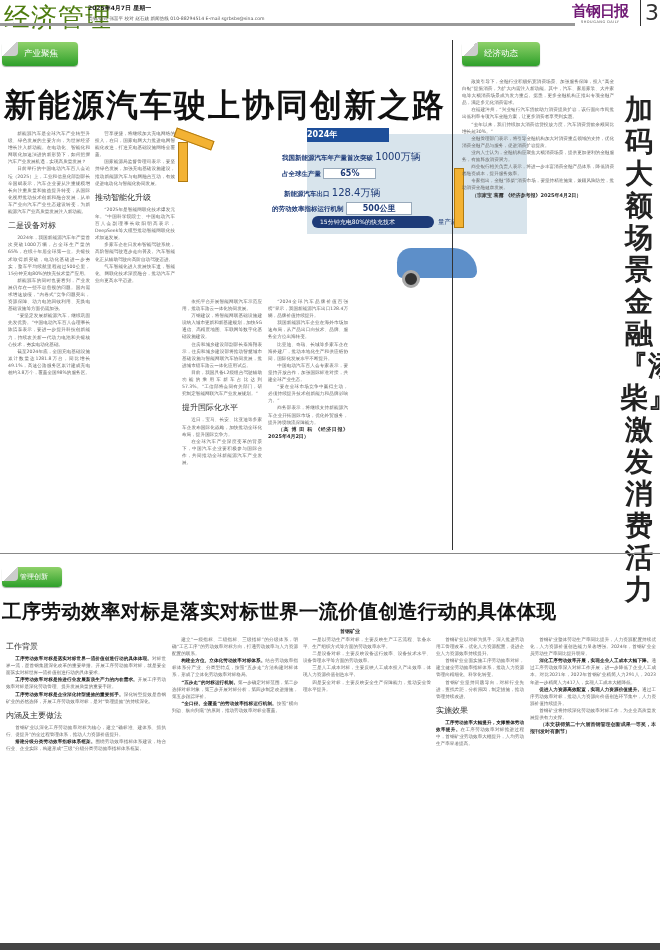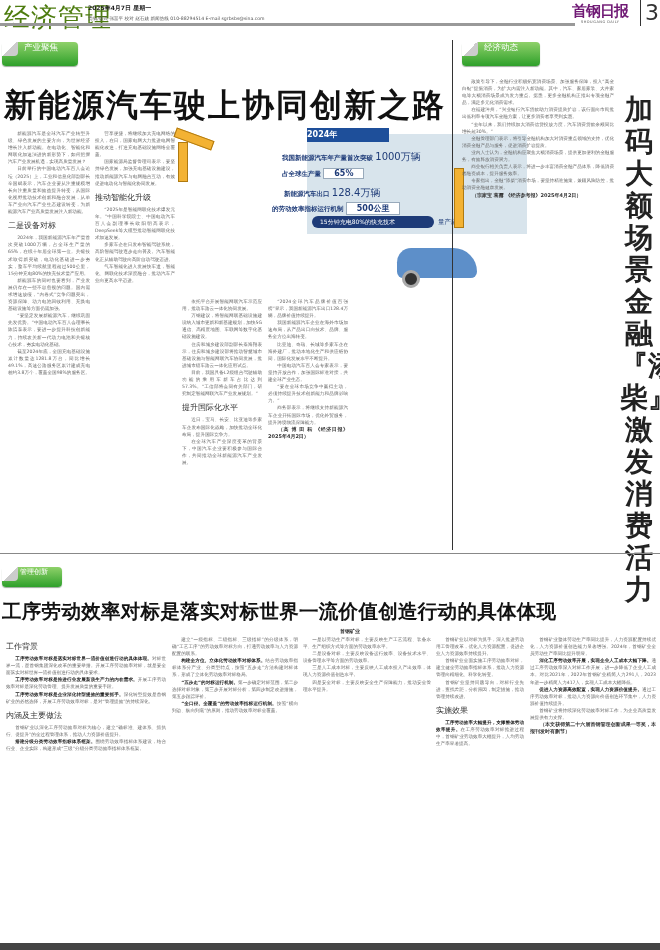--- a/index.html
+++ b/index.html
@@ -8,42 +8,42 @@
 .abs{position:absolute}
 
 .masthead-title{left:4px;top:2px;font-size:26px;letter-spacing:1px;color:#4d7c0f;font-family:"DejaVu Sans",sans-serif;line-height:30px}
 .masthead-date{left:88px;top:4px;font-size:6px;color:#222;font-weight:bold}
 .masthead-info{left:88px;top:16px;font-size:4.6px;color:#555;white-space:nowrap}
 .header-rule{left:0;top:23px;width:575px;height:3px;background:#999}
 .logo{left:572px;top:2px;font-size:15px;color:#701a75;font-family:"DejaVu Serif",serif;font-weight:bold;letter-spacing:-1px}
 .logo-sub{left:581px;top:20px;font-size:3.5px;color:#555;letter-spacing:.5px}
 .page-no{left:640px;top:0;font-size:22px;color:#333;border-left:1px solid #333;padding-left:4px;line-height:26px}
 
-.tag{height:24px;border-radius:4px;background:linear-gradient(#8fd16a,#2ea02a);color:#fff;font-size:8.5px;display:flex;align-items:flex-start;padding-left:22px;box-shadow:0 1px 1px #9a9}
+.tag{height:24px;border-radius:4px;background:linear-gradient(#8fd16a,#2ea02a);color:#fff;font-size:8.5px;display:flex;align-items:center;padding-left:22px;box-shadow:0 1px 1px #9a9}
 .tag::before{content:"";position:absolute;left:0;top:0;width:16px;height:14px;background:linear-gradient(135deg,#fff 50%,#ccc 50%);border-radius:0 0 4px 0}
 .tag-1{left:2px;top:42px;width:76px}
 .tag-2{left:462px;top:42px;width:78px}
 .tag-3{left:2px;top:567px;width:60px;height:20px;font-size:7px;padding-left:18px}
 
 .headline-main{left:4px;top:84px;font-size:32px;font-weight:bold;color:#111;letter-spacing:2px;font-family:"DejaVu Sans",sans-serif;white-space:nowrap}
 .headline-side{left:620px;top:94px;width:38px;font-size:28px;font-weight:bold;color:#222;font-family:"DejaVu Serif",serif;line-height:32px;text-align:center}
 .headline-3{left:2px;top:598px;font-size:19.5px;font-weight:bold;color:#111;font-family:"DejaVu Serif",serif;white-space:nowrap;letter-spacing:.3px}
 .byline{left:340px;top:628px;font-size:5px;color:#333;font-weight:bold}
 
 .col{font-size:4.6px;line-height:7.1px;color:#666;text-align:justify;overflow:hidden}
 .col p{text-indent:2em}
 .col h3{font-size:8px;color:#333;text-align:left;font-weight:normal;margin:7px 0 5px}
 .col b{color:#222}
 .vrule{width:1px;background:#333}
 .hrule{height:1px;background:#333}
 
 .info{left:222px;top:128px;width:240px;height:170px}
 .info .bar-title{position:absolute;left:85px;top:0;width:82px;height:14px;background:#1e4f9a;color:#fff;font-size:8px;font-weight:bold;line-height:14px}
 .info .row{position:absolute;font-size:6.5px;color:#1e3b78;white-space:nowrap;font-weight:bold}
-.info .box{display:inline-block;background:#fff;border:1px solid #9ab;padding:0 10px;color:#1e3b78;font-size:8px}
+.info .box{display:inline-block;background:#fff;border:1px solid #9ab;padding:0 16px;color:#1e3b78;font-size:8px}
 .info .pill{position:absolute;left:90px;top:88px;width:122px;height:12px;border-radius:7px;background:#1e3b78;color:#fff;font-size:6px;line-height:12px;padding-left:8px}
 .info .bg{position:absolute;left:85px;top:6px;width:220px;height:100px;background:#d8e4ec}
 .arm{position:absolute;background:#f3b233;border:1px solid #b07a10}
 .car{position:absolute;background:#5d8fc9;border-radius:18px 30px 8px 8px}
 .wheel{position:absolute;width:18px;height:18px;border-radius:50%;background:#333;border:3px solid #aaa}
 .credit{font-size:5px;color:#333;font-weight:bold}
 .bottom-bar{left:0;top:943px;width:660px;height:7px;background:#444}
 </style>
 </head>
 <body>

